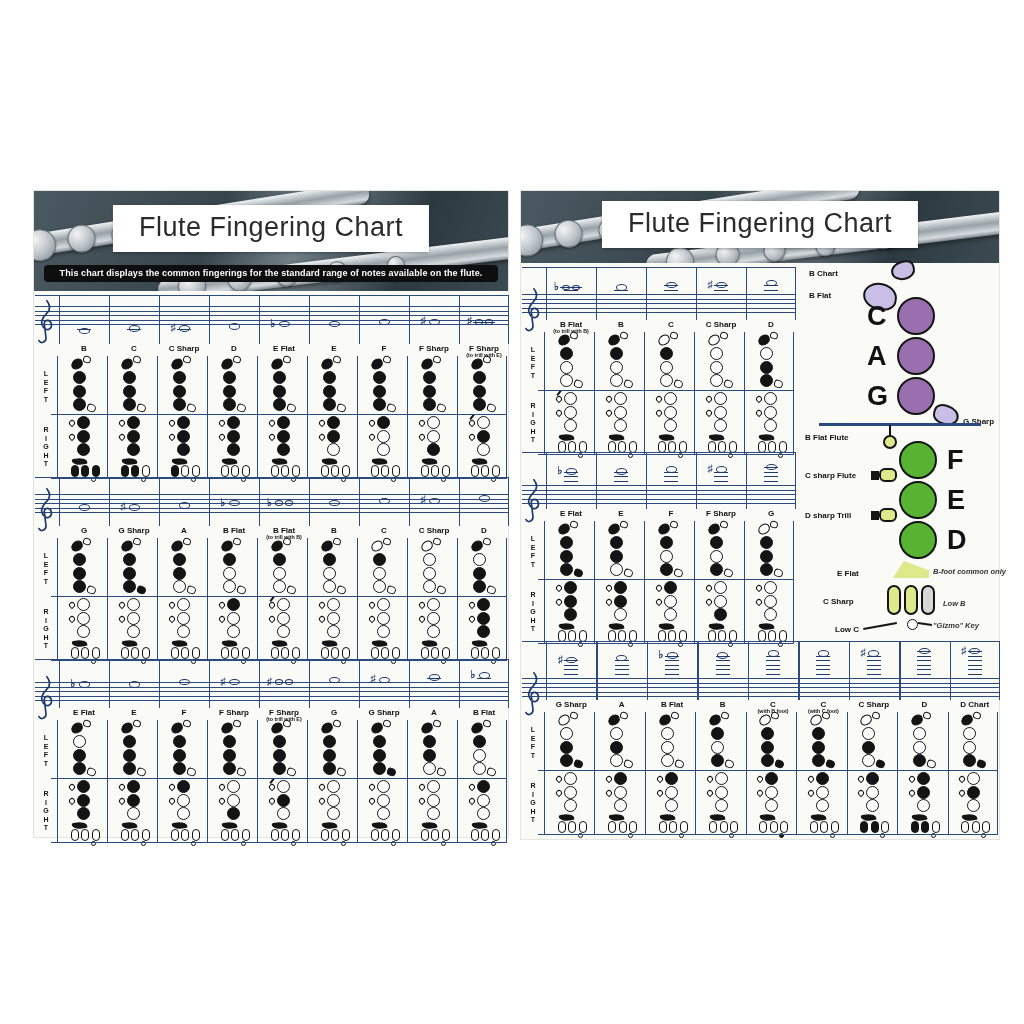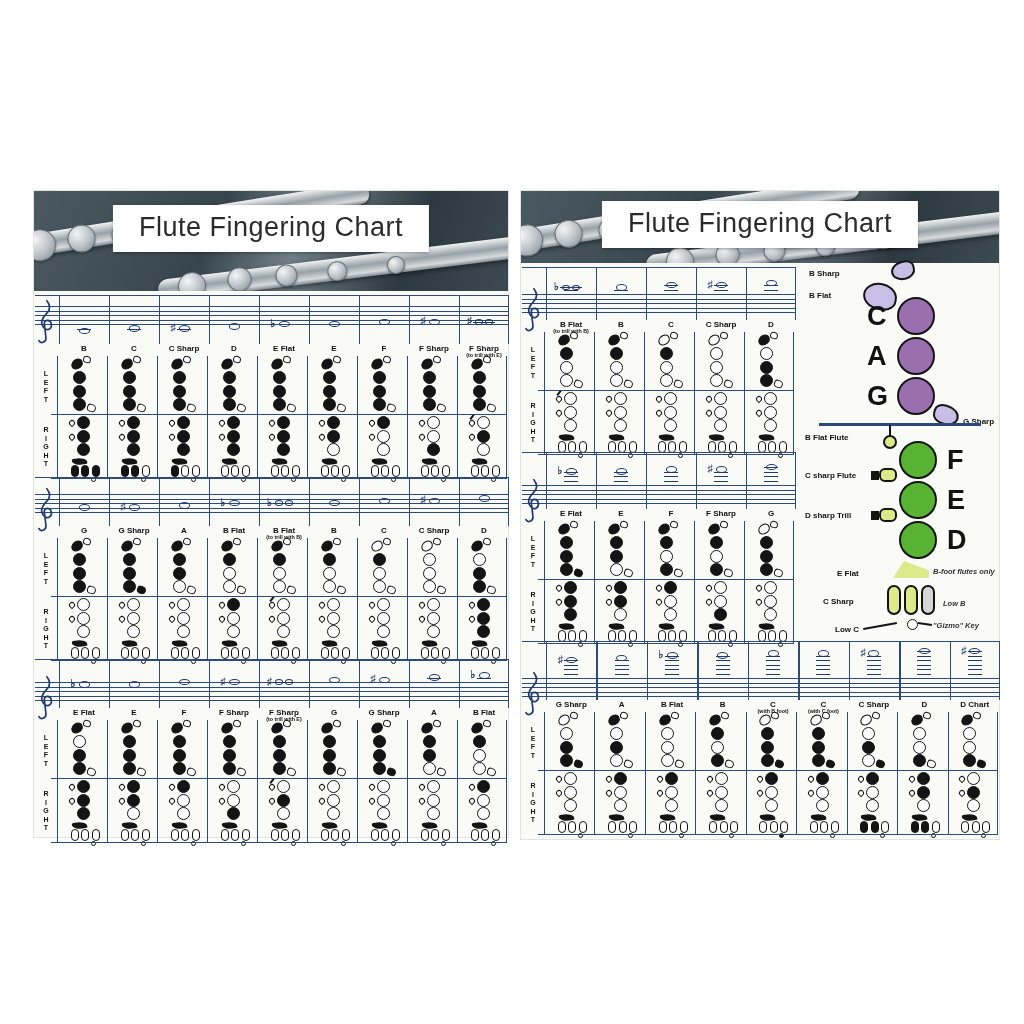--- a/index.html
+++ b/index.html
@@ -74,20 +74,21 @@
         </div>
         <div class="flutebar" style="right: -30px; bottom: 12px; width: 380.8px; transform: rotate(-7deg);">
           <div class="flutekey" style="left: 20px; top: -4px; width: 26px; height: 26px;"></div>
           <div class="flutekey" style="left: 70px; top: -3px; width: 22px; height: 22px;"></div>
           <div class="flutekey" style="left: 118px; top: 0px; width: 20px; height: 20px;"></div>
           <div class="flutekey" style="left: 170px; top: 3px; width: 18px; height: 18px;"></div>
           <div class="flutekey" style="left: 230px; top: 5px; width: 16px; height: 16px;"></div>
         </div>
       </div>
       <div class="titlebox" style="left: 50%; top: 14px; transform: translateX(-50%);">Flute Fingering Chart</div>
+      <div class="subbar" style="left: 10px; right: 10px; top: 74px;">This chart displays the common fingerings for the standard range of notes available on the flute.</div>
       <div class="section" style="left: 1px; top: 104px; width: 474px;">
         <div class="staffrow" style="top: 0px; height: 48px;">
           <div class="sline" style="top: 10px;"></div>
           <div class="sline" style="top: 14.5px;"></div>
           <div class="sline" style="top: 19px;"></div>
           <div class="sline" style="top: 23.5px;"></div>
           <div class="sline" style="top: 28px;"></div>
           <div style="position: absolute; left: 2px; top: 3px;"><svg viewBox="0 0 20 52" width="18" height="46">
               <path d="M11 2 C15 7 15 12 11 16 C5 22 3 27 7 32 C11 37 17 34 16 28 C15 23 9 23 8 27 L10 44 C10 49 4 51 2 47" fill="none" stroke="#1f3a6e" stroke-width="1.9" stroke-linecap="round"></path>
             </svg></div>
@@ -1456,21 +1457,21 @@
             <div class="foot" style="left: 23.2222px; top: 51px;"></div>
             <div class="foot" style="left: 33.7222px; top: 51px;"></div>
             <div class="giz" style="left: 32.7222px; top: 63px;"></div>
           </div>
           <div class="colsep" style="left: 474.6px; height: 122px;"></div>
           <div class="bandsep" style="left: 16px; top: 58px; width: 460px;"></div>
           <div class="bandsep" style="left: 16px; top: 122px; width: 460px;"></div>
         </div>
       </div>
       <div style="position: absolute; left: 284px; top: 70px; width: 192px; height: 378px;">
-        <div class="kd-label" style="left: 4px; top: 8px;">B Sharp</div>
+        <div class="kd-label" style="left: 4px; top: 8px;">B Chart</div>
         <div class="kd-blob" style="left: 86px; top: 0px; width: 24px; height: 19px; background: rgb(201, 191, 230); border-radius: 60% 45% 55% 60%; transform: rotate(-14deg);"></div>
         <div class="kd-label" style="left: 4px; top: 30px;">B Flat</div>
         <div class="kd-blob" style="left: 58px; top: 22px; width: 34px; height: 27px; background: rgb(201, 191, 230); border-radius: 55% 60% 45%; transform: rotate(8deg);"></div>
         <div class="kd-big" style="left: 62px; top: 42px;">C</div>
         <div class="kd-circle" style="left: 92px; top: 36px; width: 38px; height: 38px; background: rgb(154, 111, 176);"></div>
         <div class="kd-big" style="left: 62px; top: 82px;">A</div>
         <div class="kd-circle" style="left: 92px; top: 76px; width: 38px; height: 38px; background: rgb(154, 111, 176);"></div>
         <div class="kd-big" style="left: 62px; top: 122px;">G</div>
         <div class="kd-circle" style="left: 92px; top: 116px; width: 38px; height: 38px; background: rgb(154, 111, 176);"></div>
         <div class="kd-blob" style="left: 128px; top: 144px; width: 26px; height: 20px; background: rgb(201, 191, 230); border-radius: 45% 60% 55% 50%; transform: rotate(16deg);"></div>
@@ -1486,21 +1487,21 @@
         <div class="kd-circle" style="left: 94px; top: 260px; width: 38px; height: 38px; background: rgb(87, 179, 49);"></div>
         <div class="kd-big" style="left: 142px; top: 266px;">D</div>
         <div class="kd-label" style="left: 0px; top: 210px;">C sharp Flute</div>
         <div class="kd-thin" style="left: 66px; top: 210px; width: 8px; height: 9px;"></div>
         <div class="kd-blob" style="left: 74px; top: 207px; width: 18px; height: 14px; background: rgb(220, 234, 140); border-radius: 6px;"></div>
         <div class="kd-label" style="left: 0px; top: 250px;">D sharp Trill</div>
         <div class="kd-thin" style="left: 66px; top: 250px; width: 8px; height: 9px;"></div>
         <div class="kd-blob" style="left: 74px; top: 247px; width: 18px; height: 14px; background: rgb(220, 234, 140); border-radius: 6px;"></div>
         <div class="kd-label" style="left: 32px; top: 308px;">E Flat</div>
         <div class="kd-blob" style="left: 88px; top: 300px; width: 36px; height: 17px; background: rgb(220, 234, 140); border: none; clip-path: polygon(0px 100%, 100% 100%, 100% 55%, 30% 0px);"></div>
-        <div class="kd-italic" style="left: 128px; top: 306px;">B-foot flutes only</div>
+        <div class="kd-italic" style="left: 128px; top: 306px;">B-foot common only</div>
         <div class="kd-label" style="left: 18px; top: 336px;">C Sharp</div>
         <div class="kd-blob" style="left: 82px; top: 324px; width: 14px; height: 30px; background: rgb(220, 234, 140); border-radius: 7px;"></div>
         <div class="kd-blob" style="left: 99px; top: 324px; width: 14px; height: 30px; background: rgb(220, 234, 140); border-radius: 7px;"></div>
         <div class="kd-blob" style="left: 116px; top: 324px; width: 14px; height: 30px; background: rgb(215, 215, 215); border-radius: 7px;"></div>
         <div class="kd-italic" style="left: 138px; top: 338px;">Low B</div>
         <div class="kd-label" style="left: 30px; top: 364px;">Low C</div>
         <div class="kd-thin" style="left: 58px; top: 364px; width: 34px; height: 1.5px; transform: rotate(-10deg);"></div>
         <div class="kd-blob" style="left: 102px; top: 358px; width: 11px; height: 11px; background: rgb(255, 255, 255); border-radius: 50%; border-width: 1.8px;"></div>
         <div class="kd-thin" style="left: 113px; top: 362px; width: 14px; height: 1.5px; transform: rotate(8deg);"></div>
         <div class="kd-italic" style="left: 128px; top: 360px;">"Gizmo"  Key</div>

